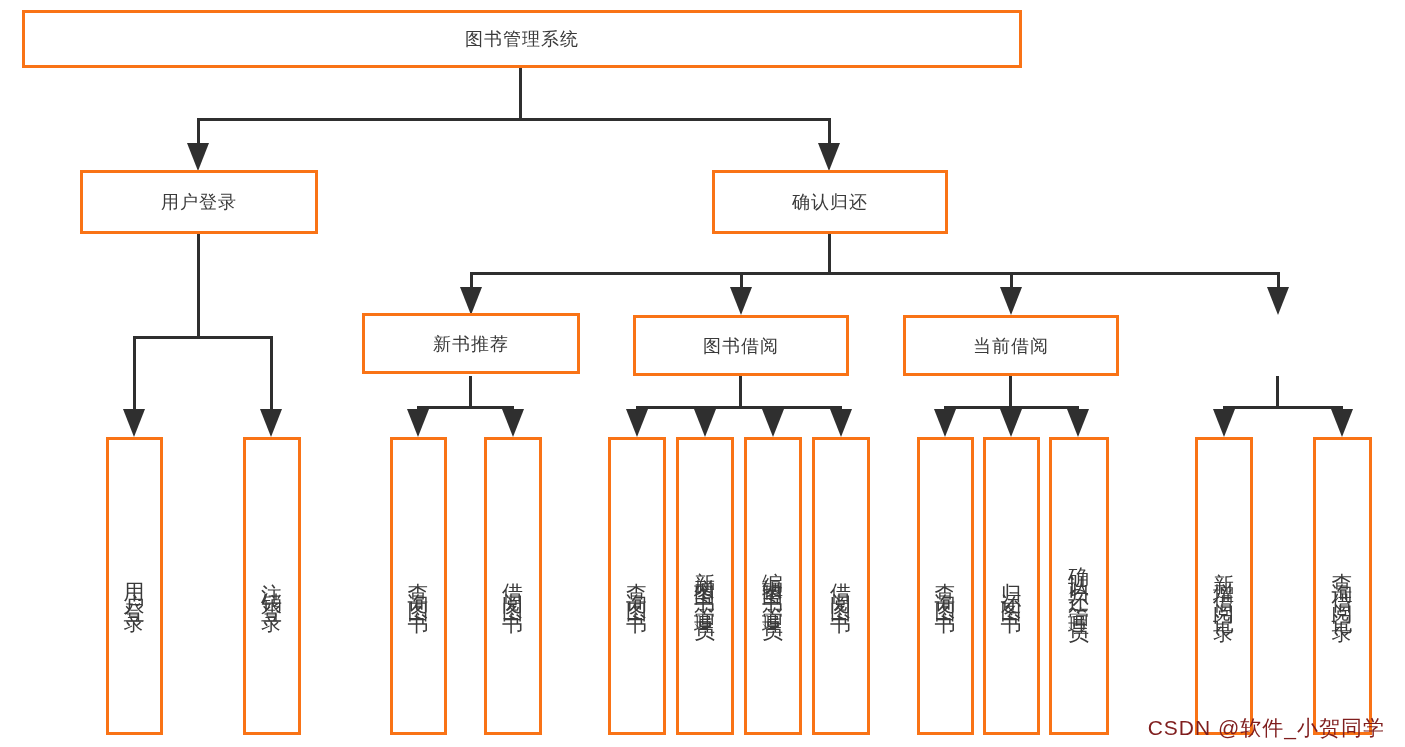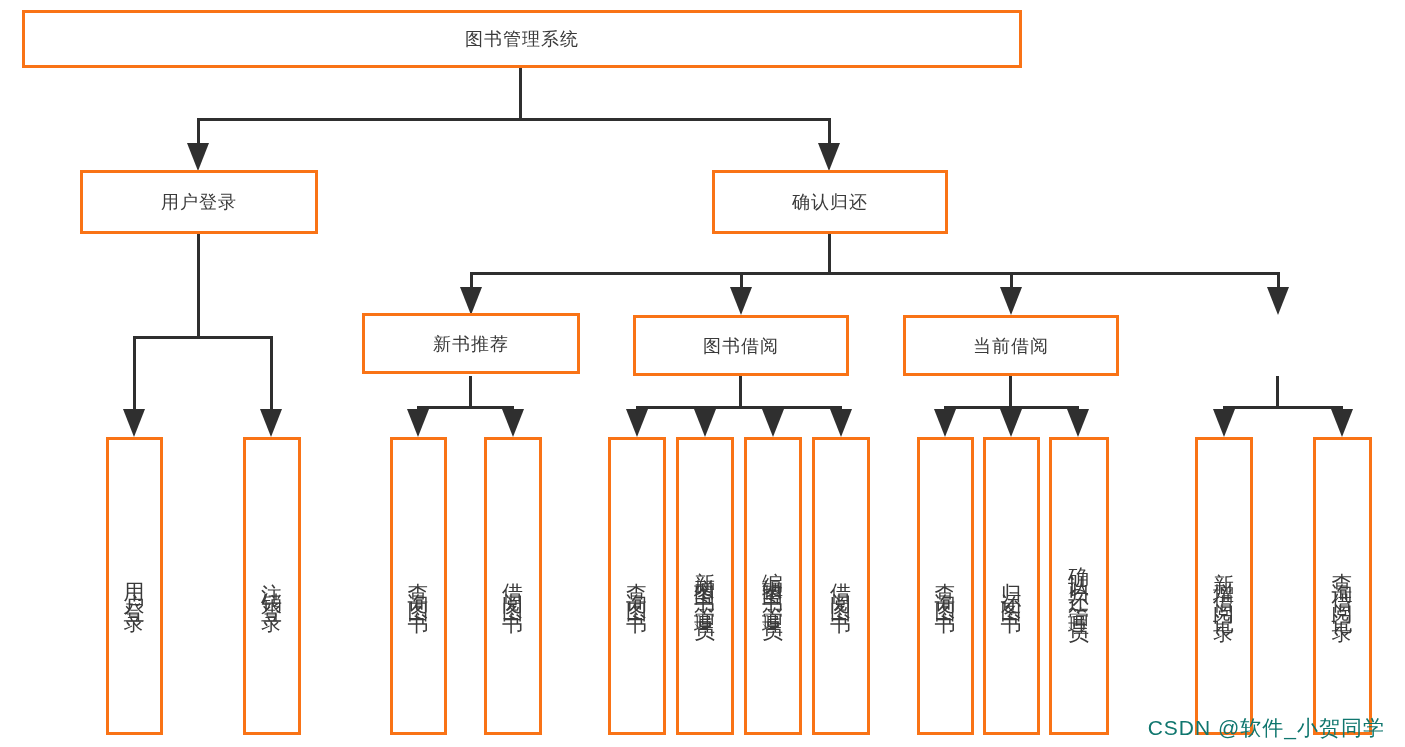--- a/index.html
+++ b/index.html
@@ -6,21 +6,21 @@
   .canvas{position:relative;width:1405px;height:747px;background:#ffffff;overflow:hidden;
           font-family:"Liberation Sans",sans-serif;}
   .box{position:absolute;border:3px solid #f97316;background:#ffffff;box-sizing:border-box;
        display:flex;align-items:center;justify-content:center;}
   .hlbl{font-size:18px;color:#3a3a3a;letter-spacing:1px;white-space:nowrap;}
   .vlbl{writing-mode:vertical-rl;text-orientation:mixed;font-size:21px;color:#3a3a3a;
         letter-spacing:10px;line-height:1;}
   .ln{position:absolute;background:#2f2f2f;}
   .arr{position:absolute;width:0;height:0;border-left:11px solid transparent;
        border-right:11px solid transparent;border-top:28px solid #2f2f2f;}
-  .watermark{position:absolute;right:20px;bottom:5px;font-size:21px;color:#0f766e;
+  .watermark{position:absolute;right:20px;bottom:5px;font-size:21px;color:#7f1d1d;
              letter-spacing:1px;z-index:10;}
 </style>
 </head>
 <body>
 
 <div class="canvas">
 
   <div class="box" style="left:22px;top:10px;width:1000px;height:58px;">
     <span class="hlbl">图书管理系统</span>
   </div>

